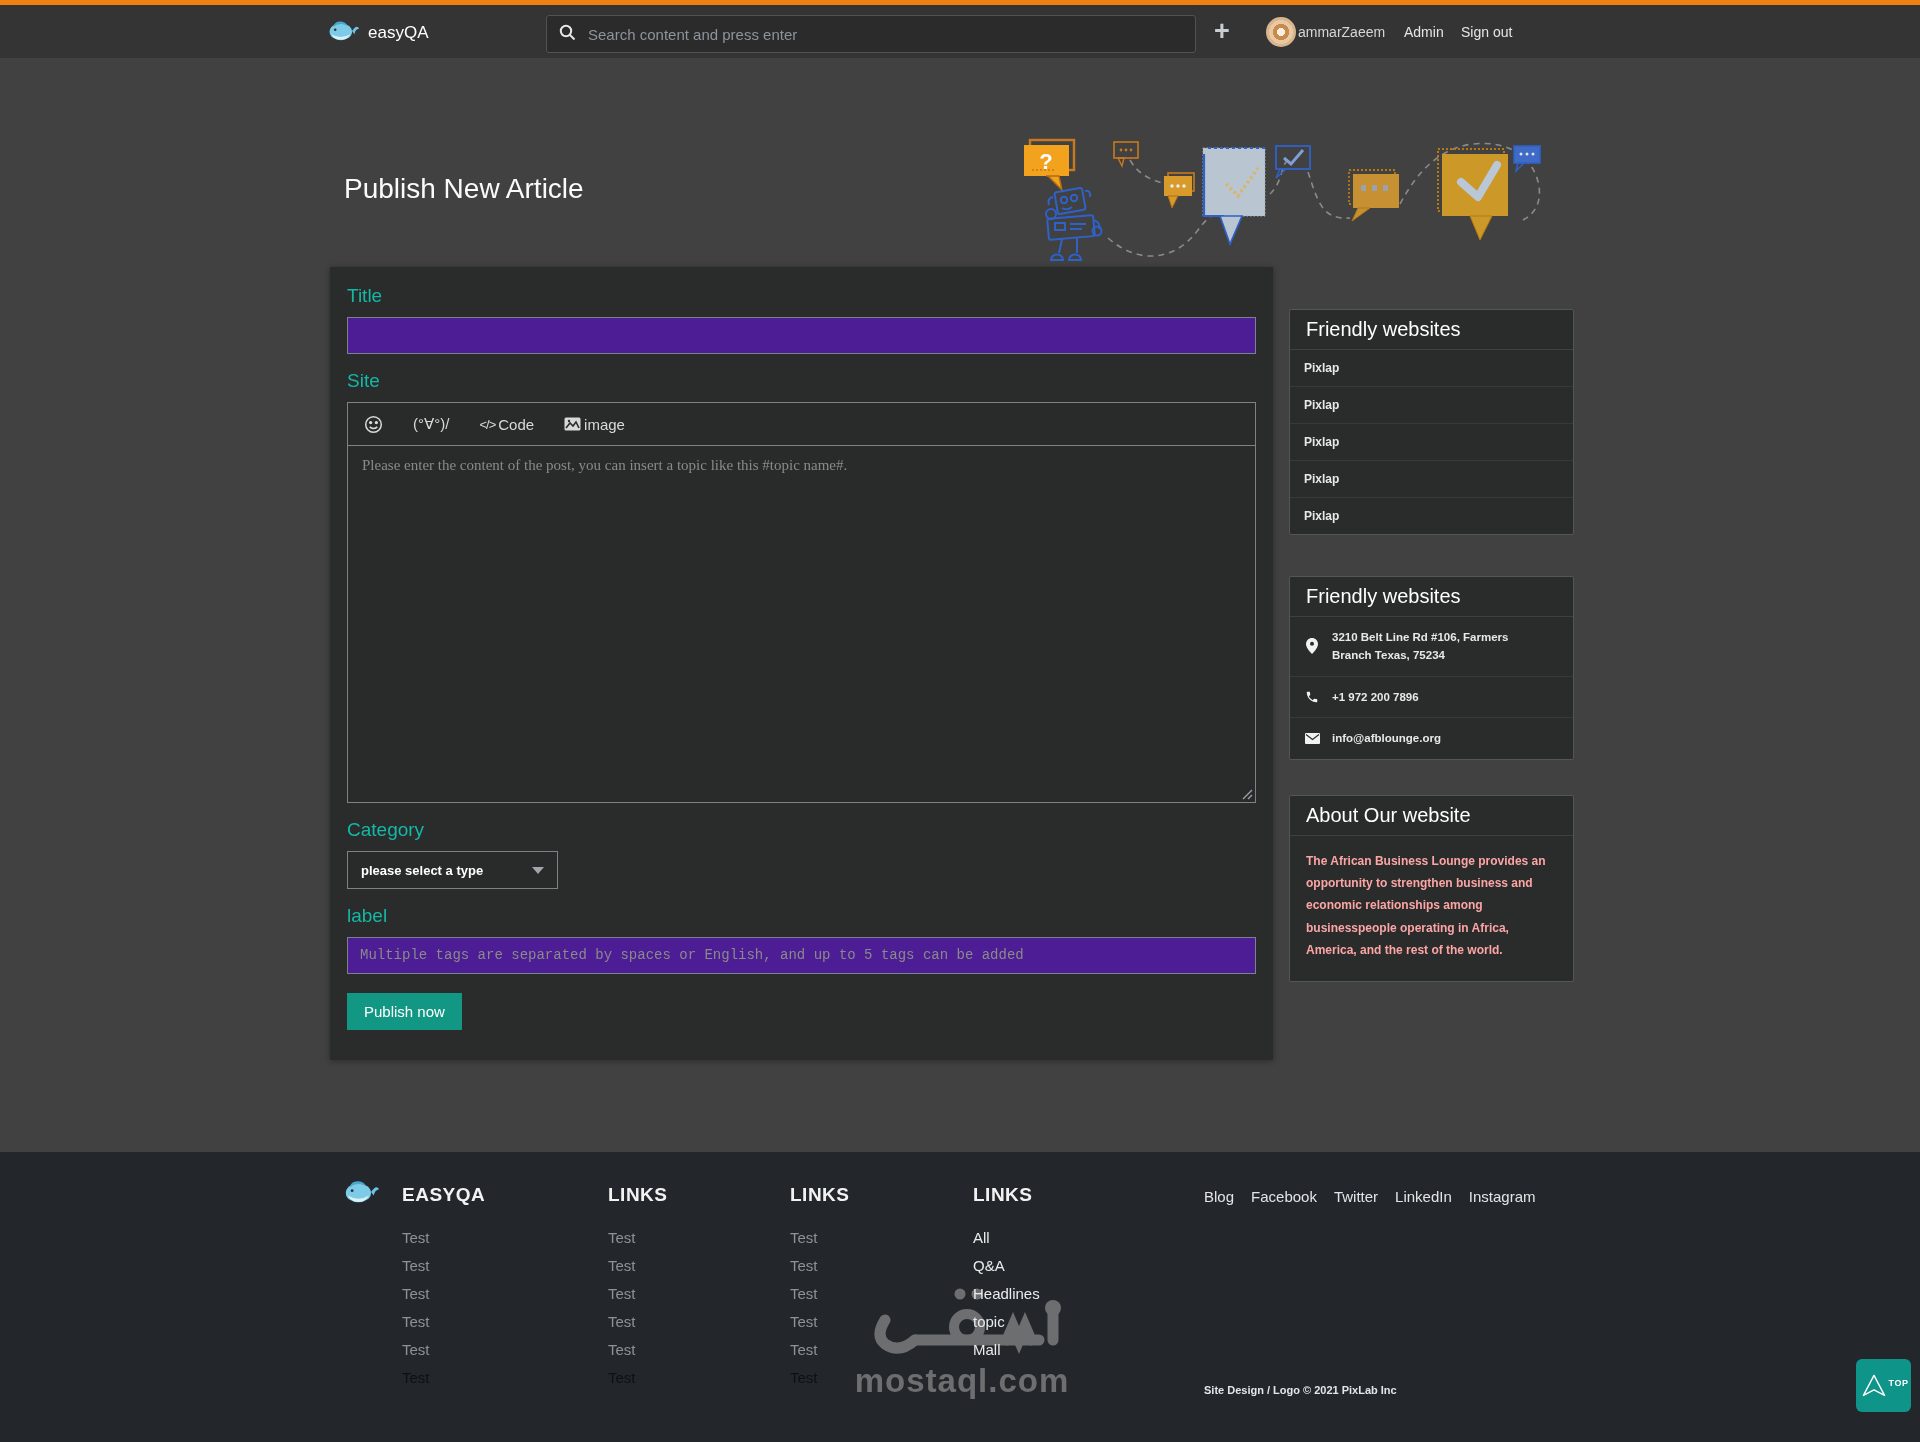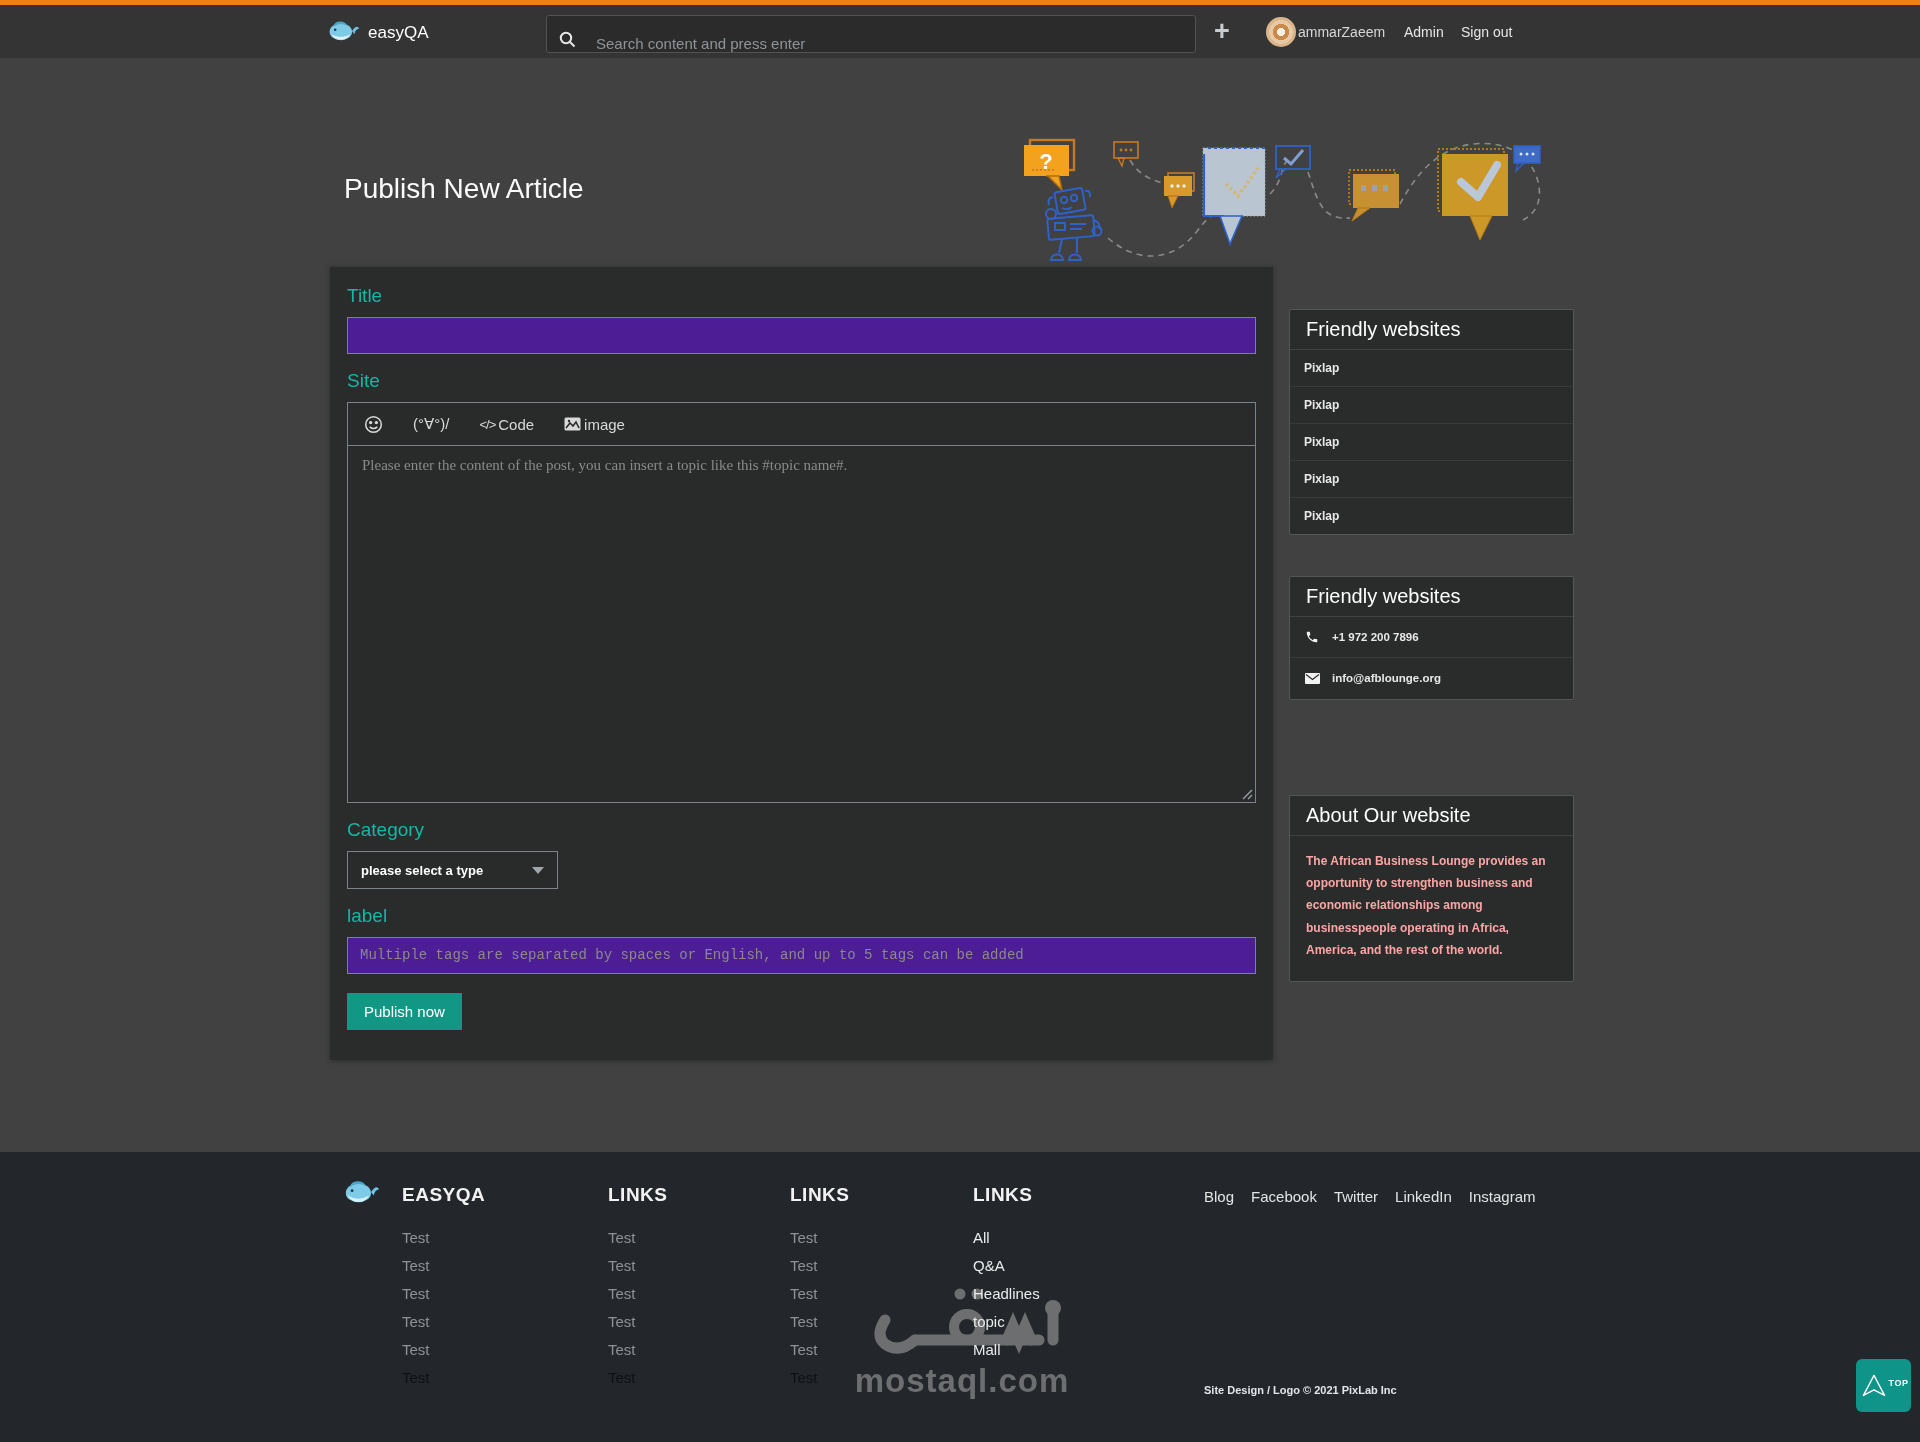--- a/index.html
+++ b/index.html
@@ -3,21 +3,21 @@
 <meta charset="utf-8">
 <style>
   *{box-sizing:border-box;margin:0;padding:0}
   html,body{width:1920px;height:1442px}
   body{position:relative;background:#414141;font-family:"Liberation Sans",sans-serif;overflow:hidden}
 
   
   .topbar{position:absolute;top:0;left:0;width:1920px;height:58px;background:#343434;border-top:5px solid #EF8012;z-index:5}
   .brand{position:absolute;left:328px;top:13px;display:flex;align-items:center;gap:8px;cursor:pointer}
   .brand-label{color:#FFFFFF;font-size:17px}
-  .searchbox{position:absolute;left:546px;top:10px;width:650px;height:38px;background:#2B2B2B;border:1px solid #525252;border-radius:3px;display:flex;align-items:flex-end;gap:20px;padding:0 12px}
+  .searchbox{position:absolute;left:546px;top:10px;width:650px;height:38px;background:#2B2B2B;border:1px solid #525252;border-radius:3px;display:flex;align-items:center;gap:12px;padding:0 12px}
   .searchbox input{flex:1;background:transparent;border:none;outline:none;color:#CCCCCC;font-size:15px;font-family:inherit}
   .searchbox input::placeholder{color:#8E9499}
   .nav-plus{position:absolute;left:1214px;top:7px;color:#C9CDD0;font-size:27px;font-weight:bold;cursor:pointer;line-height:38px}
   .avatar{position:absolute;left:1266px;top:12px;width:30px;height:30px;border-radius:50%;cursor:pointer;
     background:radial-gradient(circle at 50% 50%, #F7EFE3 0 4px, #C98A4B 4px 8px, #E7C9A6 8px 12px, #D9B58B 12px 15px)}
   .nav-link{position:absolute;top:19px;color:#E6E6E6;font-size:14px;cursor:pointer;white-space:nowrap}
   .nav-user{left:1298px;color:#D6D6D6}
   .nav-admin{left:1404px}
   .nav-signout{left:1461px}
 
@@ -257,20 +257,29 @@
   <div class="srow">Pixlap</div>
   <div class="srow">Pixlap</div>
   <div class="srow">Pixlap</div>
   <div class="srow">Pixlap</div>
 </div>
 
 <div class="scard c2">
   <div class="shead">Friendly websites</div>
   <div class="crow">
     <span class="cicon">
+      <svg width="12" height="16" viewBox="0 0 12 16">
+          <path d="M6,0 C2.7,0 0,2.7 0,6 c0,4.4 6,10 6,10 s6,-5.6 6,-10 C12,2.7 9.3,0 6,0 z" fill="#F2F2F2"></path>
+          <circle cx="6" cy="5.8" r="2" fill="#2A2B2B"></circle>
+        </svg>
+    </span>
+    <span class="ctext">3210 Belt Line Rd #106, Farmers Branch Texas, 75234</span>
+  </div>
+  <div class="crow">
+    <span class="cicon">
       <svg width="14" height="14" viewBox="0 0 24 24">
           <path d="M6.62,10.79c1.44,2.83 3.76,5.14 6.59,6.59l2.2,-2.2c0.27,-0.27 0.67,-0.36 1.02,-0.24c1.12,0.37 2.33,0.57 3.57,0.57c0.55,0 1,0.45 1,1V20c0,0.55 -0.45,1 -1,1c-9.39,0 -17,-7.61 -17,-17c0,-0.55 0.45,-1 1,-1h3.5c0.55,0 1,0.45 1,1c0,1.25 0.2,2.45 0.57,3.57c0.11,0.35 0.03,0.74 -0.25,1.02L6.62,10.79z" fill="#F2F2F2"></path>
         </svg>
     </span>
     <span class="ctext">+1 972 200 7896</span>
   </div>
   <div class="crow">
     <span class="cicon">
       <svg width="15" height="11" viewBox="0 0 15 11">
           <rect width="15" height="11" rx="1" fill="#F2F2F2"></rect>

